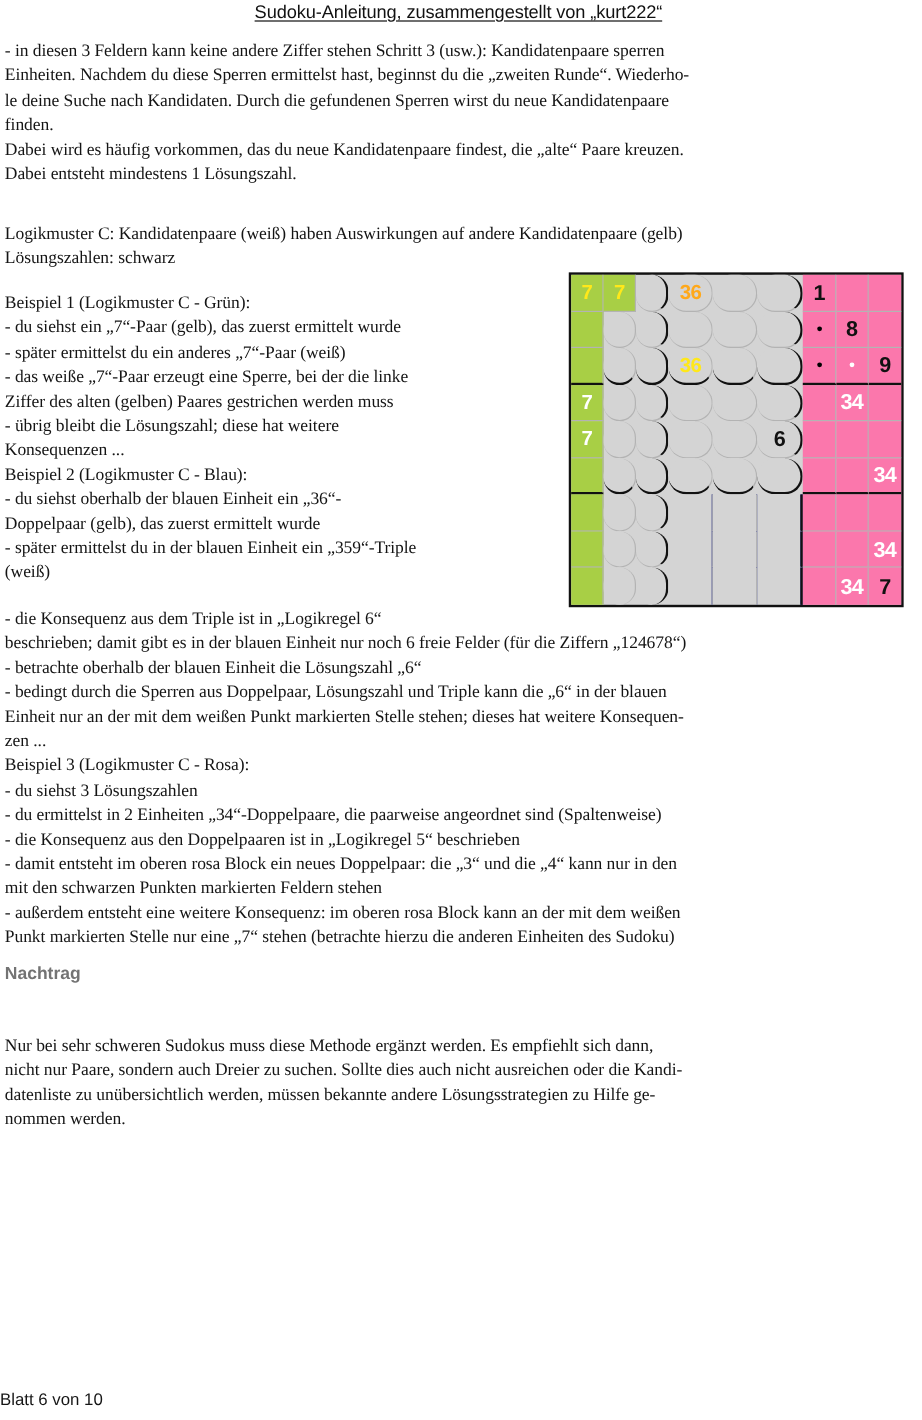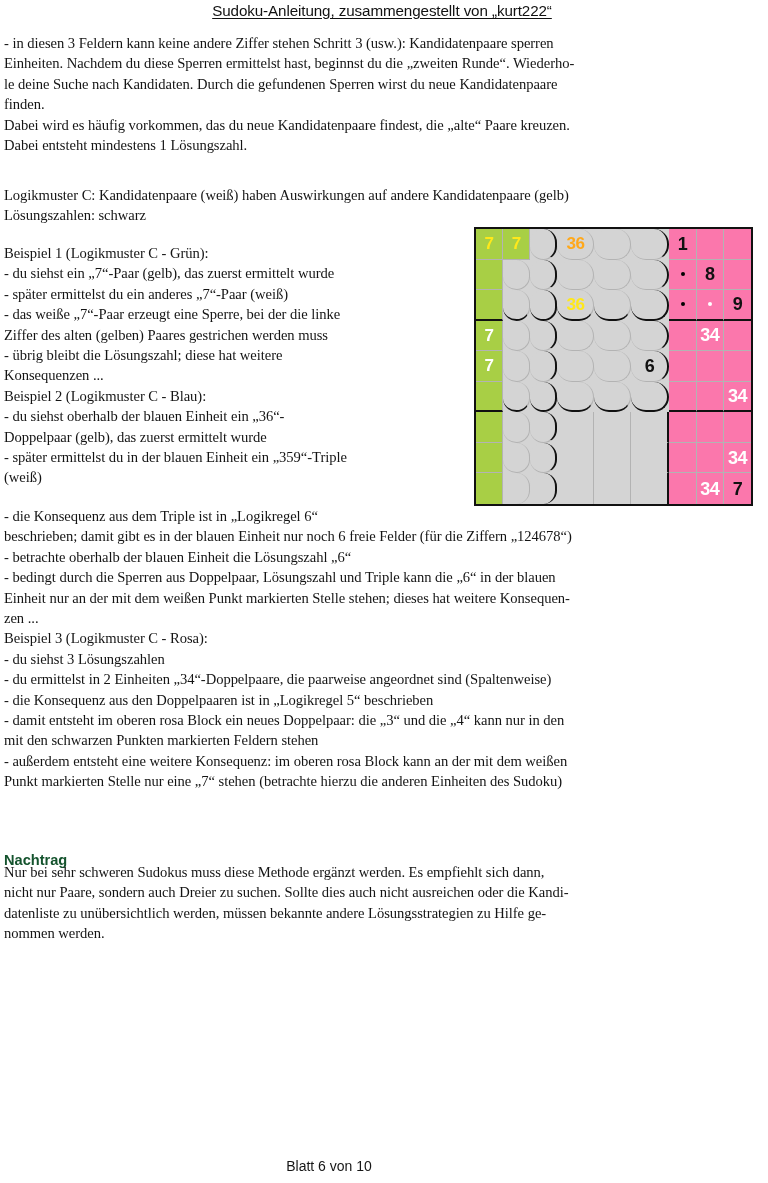--- a/index.html
+++ b/index.html
@@ -63,40 +63,39 @@
     width: 462px;
   }
   #wide-block {
     left: 4px;
     top: 506px;
     width: 762px;
   }
   .nachtrag-head {
     position: absolute;
     left: 4px;
-    top: 852px;
+    top: 804px;
     font-size: 14.6px;
     font-weight: bold;
-    color: #14532d;
+    color: #737373;
     text-align: right;
   }
   #nachtrag-block {
     left: 4px;
     top: 862px;
     width: 762px;
   }
   .footer {
     position: absolute;
     left: 0;
     top: 1158px;
     width: 624px;
-    text-align: center;
+    text-align: left;
     font-size: 14px;
     color: #161616;
-    padding-left: 17px;
   }
 
   
   .sudoku {
     position: absolute;
     left: 474px;
     top: 227px;
     width: 279px;
     height: 279px;
     border: 2.5px solid #111111;

